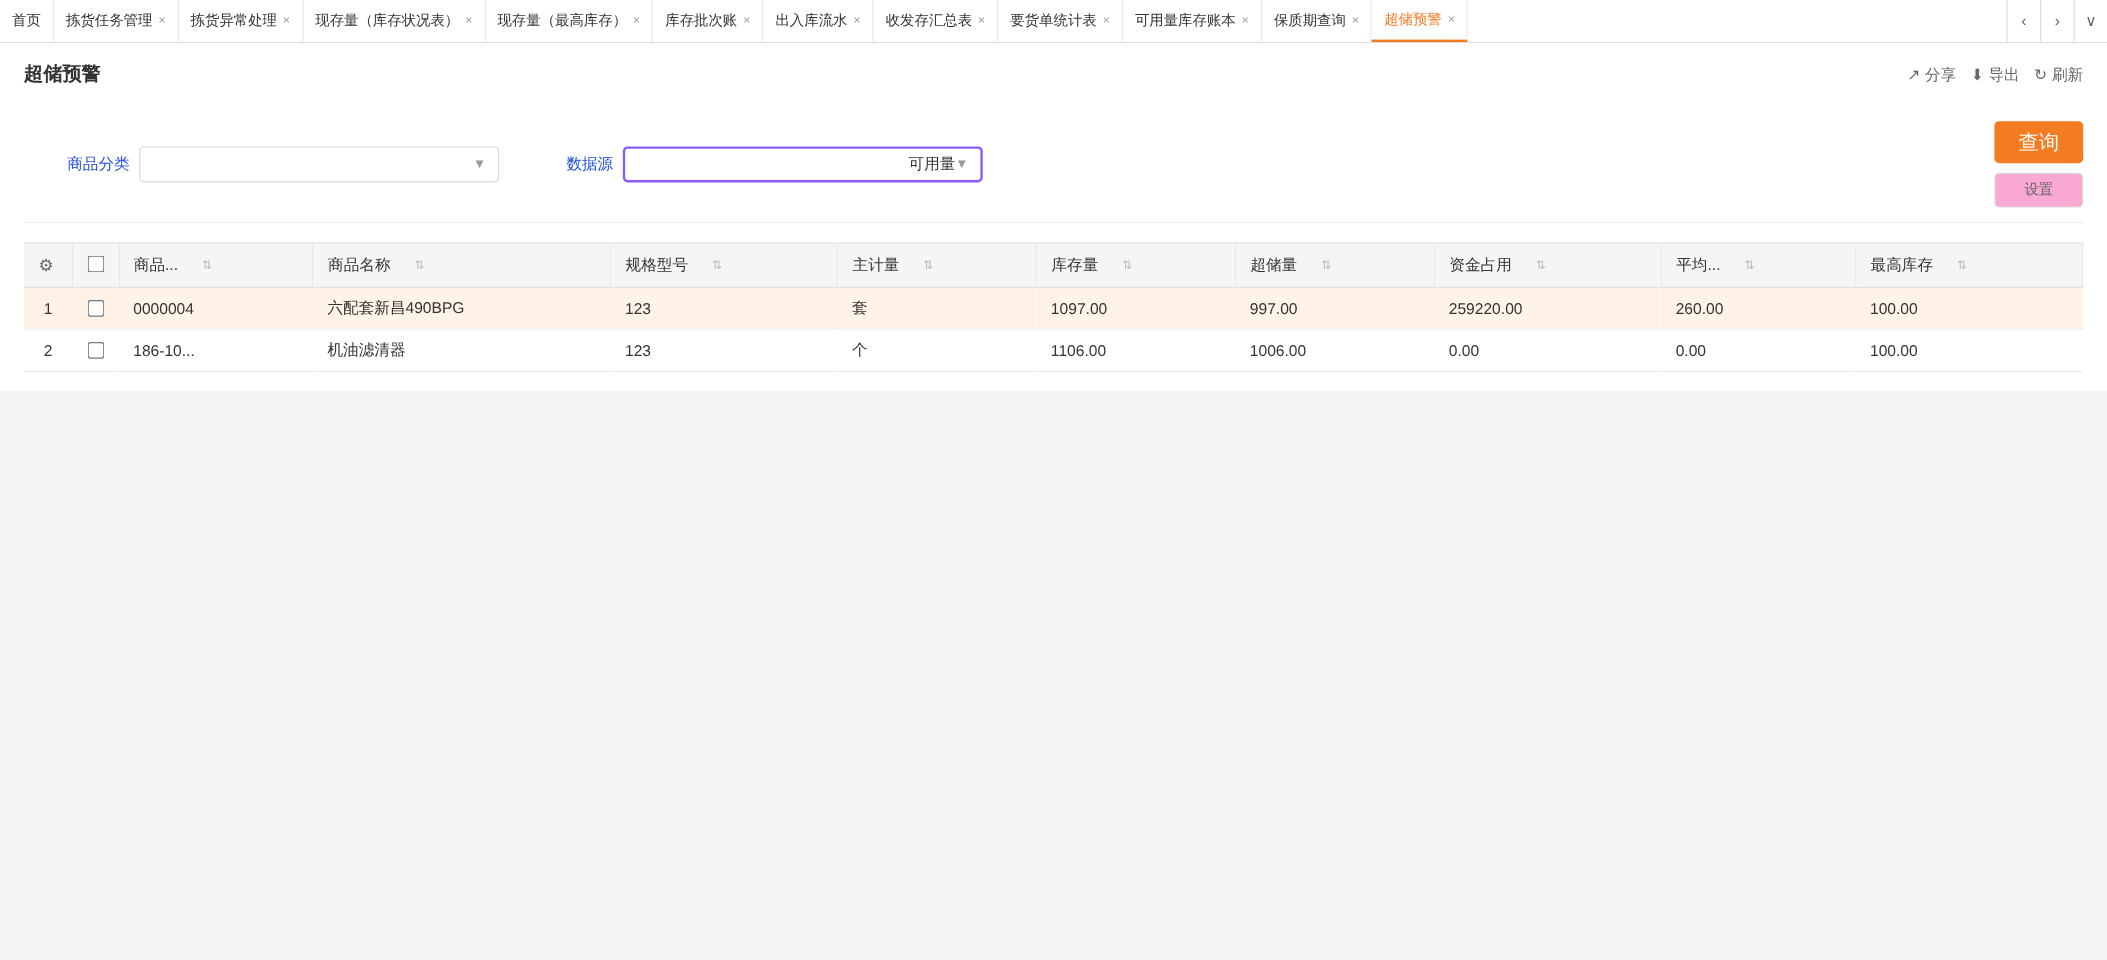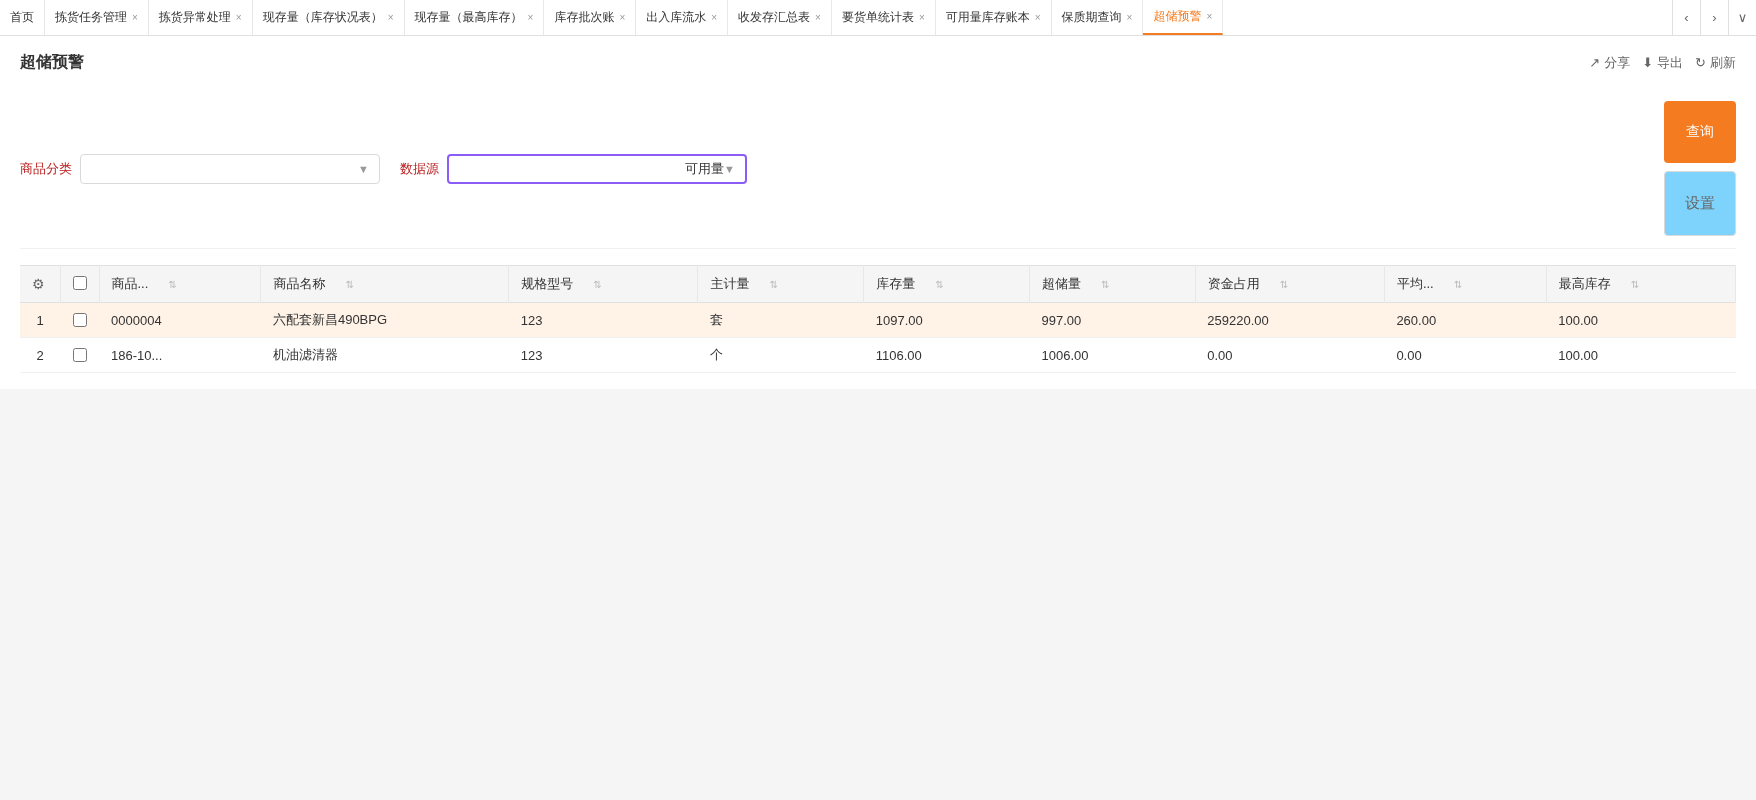--- a/index.html
+++ b/index.html
@@ -96,23 +96,24 @@
       margin-bottom: 16px;
       padding: 12px 0;
       border-bottom: 1px solid #f0f0f0;
     }
     .filter-item {
       display: flex;
       align-items: center;
       gap: 8px;
     }
     .filter-label {
-      color: #b91c1c;
+      color: #1d4ed8;
       font-size: 13px;
       white-space: nowrap;
+      margin-left: 36px;
     }
     .filter-select {
       display: flex;
       align-items: center;
       justify-content: space-between;
       border: 1px solid #d9d9d9;
       border-radius: 4px;
       padding: 4px 10px;
       background: #fff;
       cursor: pointer;
@@ -128,33 +129,33 @@
       display: flex;
       flex-direction: column;
       gap: 8px;
       margin-left: auto;
     }
     .btn-query {
       background: #f47b20;
       color: #fff;
       border: none;
       border-radius: 4px;
-      padding: 22px 20px;
-      cursor: pointer;
-      font-size: 14px;
+      padding: 6px 20px;
+      cursor: pointer;
+      font-size: 17px;
       white-space: nowrap;
     }
     .btn-settings {
-      background: #7dd3fc;
+      background: #f9a8d4;
       color: #666;
       border: 1px solid #d9d9d9;
       border-radius: 4px;
-      padding: 22px 20px;
-      cursor: pointer;
-      font-size: 15px;
+      padding: 5px 20px;
+      cursor: pointer;
+      font-size: 12px;
       white-space: nowrap;
     }
 
     
     .data-table {
       width: 100%;
       border-collapse: collapse;
       font-size: 13px;
     }
     .data-table thead tr {

